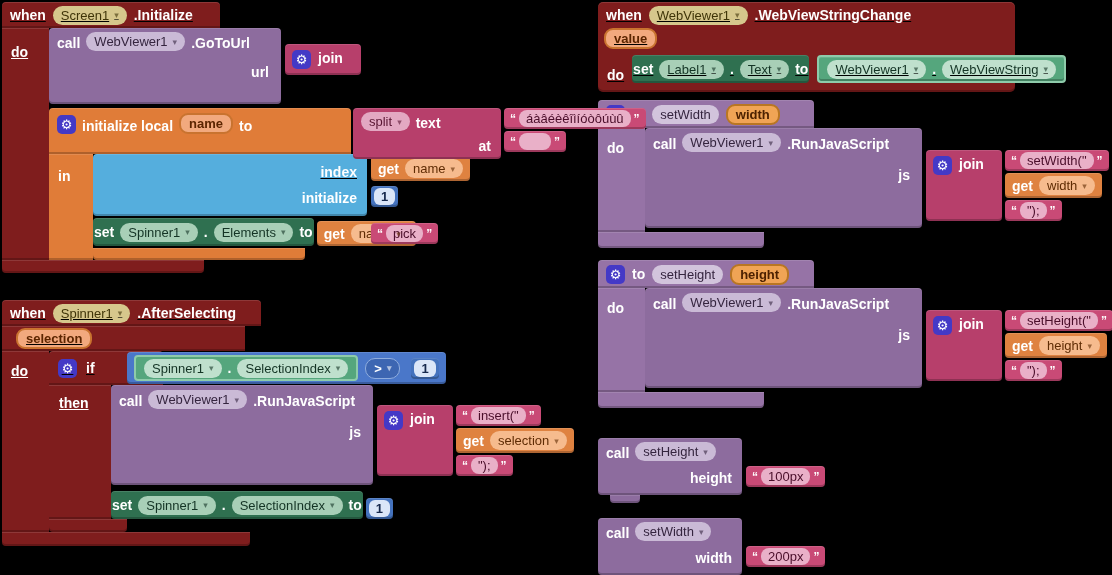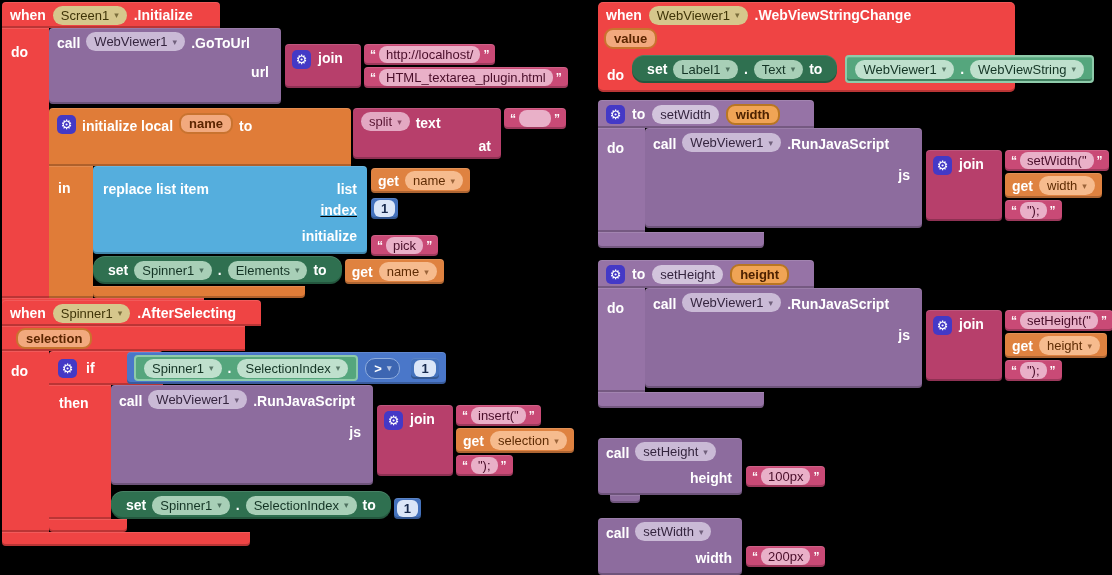--- a/index.html
+++ b/index.html
@@ -3,21 +3,21 @@
 <meta charset="utf-8">
 <style>
   html,body{margin:0;padding:0;background:#000;}
   #canvas{position:relative;width:1112px;height:575px;background:#000;overflow:hidden;
           font-family:"Liberation Sans",sans-serif;-webkit-font-smoothing:antialiased;}
   .abs{position:absolute;}
   .blk{box-shadow:inset 0 -2px 0 rgba(0,0,0,.22), inset 0 1px 0 rgba(255,255,255,.12);}
   .kw{color:#fff;font-weight:bold;font-size:14px;white-space:nowrap;}
   .row{display:flex;align-items:flex-end;gap:6px;white-space:nowrap;}
   
-  .gold{background:#ef4444;}
+  .gold{background:#7f1d1d;text-decoration:underline;}
   .purple{background:#8d6c9e;}
   .proc{background:#9673a6;}
   .pinkJ{background:#b73f6b;}
   .str{background:#c94a76;}
   .orange{background:#e07c38;}
   .orangeG{background:#df8240;}
   .cyan{background:#55aedd;}
   .greenD{background:#2f7050;}
   .greenL{background:#55a67d;border:2px solid #8ecbaa;}
   .blue{background:#4a77c9;}
@@ -43,21 +43,21 @@
   .gear::before{content:'⚙';}
   .strblk{display:inline-flex;align-items:center;border-radius:4px;padding:2px 6px;gap:3px;position:relative;}
   .strblk::before{content:'“';color:#fff;font-size:12px;font-weight:bold;line-height:8px;}
   .strblk::after{content:'”';color:#fff;font-size:12px;font-weight:bold;line-height:8px;}
   .strf{background:#e9b0c8;border-radius:8px;padding:0 7px;font-size:13px;color:#4a0e2a;
         height:17px;display:inline-flex;align-items:center;min-width:10px;}
   .getblk{display:inline-flex;align-items:center;gap:6px;border-radius:4px;padding:3px 7px;}
   .numf{background:#dbe6f8;border-radius:6px;padding:0 7px;color:#17294d;font-size:13px;
         font-weight:bold;height:17px;display:inline-flex;align-items:center;}
   .numwrap{display:inline-flex;align-items:center;border-radius:4px;padding:2px 3px;}
-  .setrow{display:inline-flex;align-items:center;gap:6px;border-radius:12px;padding:0 15px;height:28px;}
+  .setrow{display:inline-flex;align-items:center;gap:6px;border-radius:4px;padding:0 1px;height:28px;}
   .getter{display:inline-flex;align-items:center;gap:6px;border-radius:4px;padding:0 8px;height:28px;box-sizing:border-box;}
   .hdr{display:flex;align-items:center;gap:7px;padding:0 8px;height:26px;border-radius:4px 4px 0 0;}
   .bbar{border-radius:0 0 4px 4px;}
   .wall{flex-shrink:0;color:#fff;font-weight:bold;font-size:14px;}
   .body{display:flex;align-items:stretch;}
   .col{display:flex;flex-direction:column;gap:2px;align-items:flex-start;}
 </style>
 </head>
 <body>
 
@@ -84,69 +84,60 @@
             </div>
             <div style="text-align:right;margin-top:12px;padding-right:4px;">
               <span class="kw">url</span>
             </div>
           </div>
           <div style="position:absolute;left:236px;top:16px;display:flex;align-items:stretch;">
             <div class="pinkJ blk" style="width:76px;border-radius:4px;display:flex;align-items:flex-start;gap:7px;padding:6px 7px;box-sizing:border-box;">
               <span class="gear"></span>
               <span class="kw">join</span>
             </div>
-            <div class="col" style="margin-left:3px;">
-              <span class="strblk str blk">
-                <span class="strf">http://localhost/</span>
-              </span>
-              <span class="strblk str blk">
-                <span class="strf">HTML_textarea_plugin.html</span>
-              </span>
-            </div>
           </div>
         </div>
 
         <div style="position:relative;margin-top:2px;">
-          <div class="orange blk" style="width:302px;height:58px;border-radius:4px 4px 0 0;padding:5px 8px 0;box-sizing:border-box;">
+          <div class="orange blk" style="width:302px;height:46px;border-radius:4px 4px 0 0;padding:5px 8px 0;box-sizing:border-box;">
             <div class="row">
               <span class="gear"></span>
               <span class="kw">initialize local</span>
               <span class="param-pill">name</span>
               <span class="kw">to</span>
             </div>
           </div>
 
           <div style="position:absolute;left:304px;top:0;display:flex;align-items:stretch;z-index:3;">
             <div class="pinkJ blk" style="width:148px;border-radius:4px;padding:4px 8px;box-sizing:border-box;">
               <div class="row">
                 <span class="pill p-pink dd">split</span>
                 <span class="kw">text</span>
               </div>
               <div style="text-align:right;margin-top:6px;padding-right:2px;">
                 <span class="kw">at</span>
               </div>
             </div>
             <div class="col" style="margin-left:3px;">
               <span class="strblk str blk">
+                <span class="strf">áàâéèêîìíóòôúùû</span>
+              </span>
+              <span class="strblk str blk">
                 <span class="strf" style="min-width:18px;"></span>
               </span>
             </div>
           </div>
           <div class="body">
             <div class="orange blk wall" style="flex:0 0 35px;padding:14px 0 0 9px;">
               <span>in</span>
             </div>
             <div>
 
               <div style="position:relative;width:560px;">
                 <div class="cyan blk" style="width:274px;border-radius:4px;padding:5px 10px;box-sizing:border-box;">
-                  <div class="row" style="justify-content:space-between;height:26px;">
-                    <span class="kw">replace list item</span>
-                    <span class="kw">list</span>
-                  </div>
                   <div style="text-align:right;height:26px;line-height:26px;text-decoration:underline;">
                     <span class="kw">index</span>
                   </div>
                   <div style="text-align:right;height:26px;line-height:26px;">
                     <span class="kw">initialize</span>
                   </div>
                 </div>
                 <div class="col" style="position:absolute;left:278px;top:2px;">
                   <span class="getblk orangeG blk">
                     <span class="kw">get</span>

